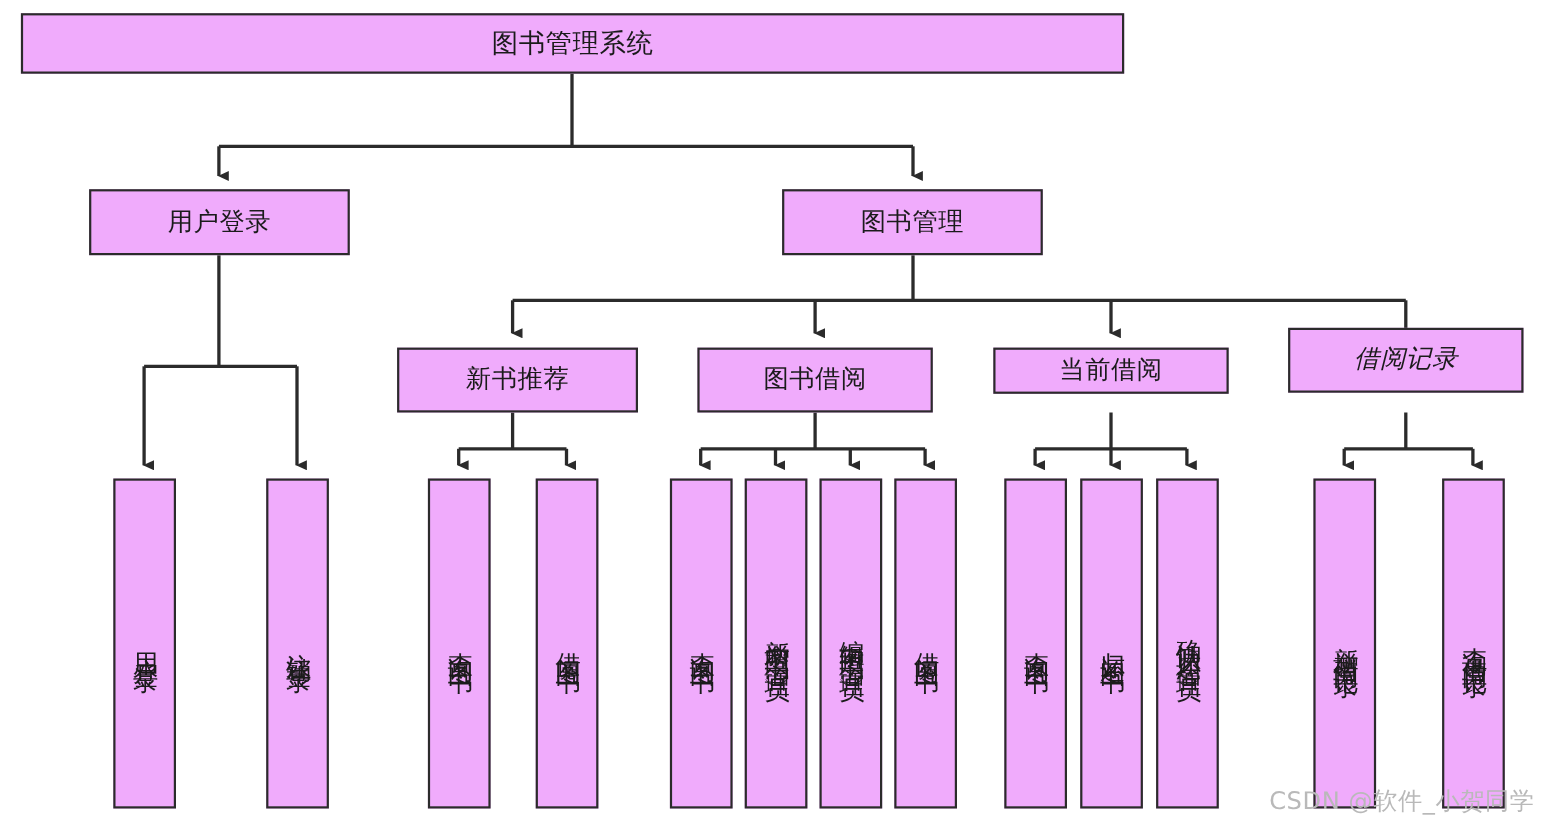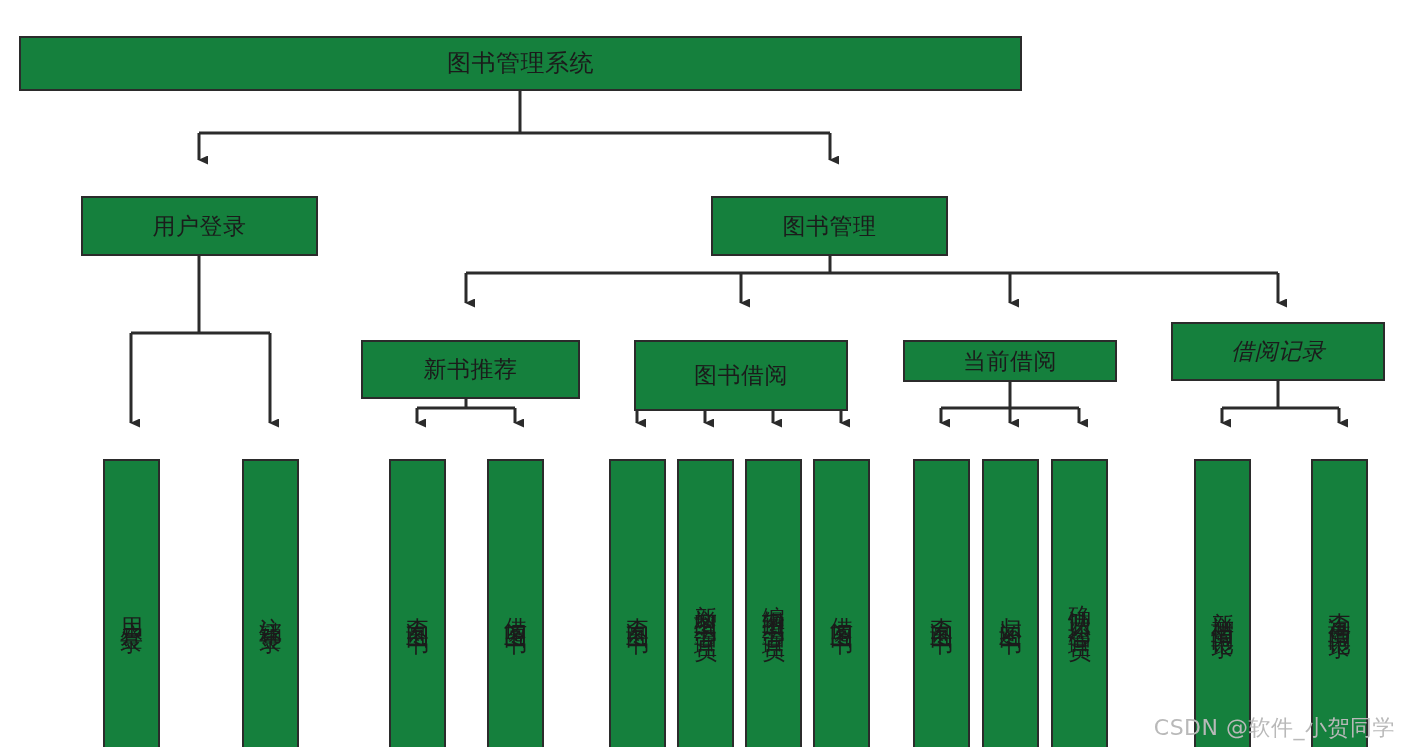--- a/index.html
+++ b/index.html
@@ -22,27 +22,26 @@
     position: absolute;
     left: 0;
     top: 0;
     width: 1405px;
     height: 747px;
     pointer-events: none;
   }
   .node {
     position: absolute;
     box-sizing: border-box;
-    background: #15803d;
+    background: #f0abfc;
     border: 2px solid #2b2b2b;
     display: flex;
     align-items: center;
     justify-content: center;
     overflow: hidden;
-    margin-top: 24px;
   }
   .node .node-label {
     color: #1b1b1b;
     line-height: 1.08;
     text-align: center;
     white-space: nowrap;
   }
   
   .node.horiz .node-label {
     font-size: 23px;
@@ -137,21 +136,21 @@
   <div class="node horiz" style="left:81px; top:172px; width:237px; height:60px;">
     <span class="node-label">用户登录</span>
   </div>
   <div class="node horiz" style="left:711px; top:172px; width:237px; height:60px;">
     <span class="node-label">图书管理</span>
   </div>
 
   <div class="node horiz" style="left:361px; top:316px; width:219px; height:59px;">
     <span class="node-label">新书推荐</span>
   </div>
-  <div class="node horiz" style="left:634px; top:316px; width:214px; height:71px;">
+  <div class="node horiz" style="left:634px; top:316px; width:214px; height:59px;">
     <span class="node-label">图书借阅</span>
   </div>
   <div class="node horiz" style="left:903px; top:316px; width:214px; height:42px;">
     <span class="node-label">当前借阅</span>
   </div>
   <div class="node horiz" style="left:1171px; top:298px; width:214px; height:59px;font-style:italic;">
     <span class="node-label">借阅记录</span>
   </div>
 
   <div class="node vert" style="left:103px; top:435px; width:57px; height:300px;">

